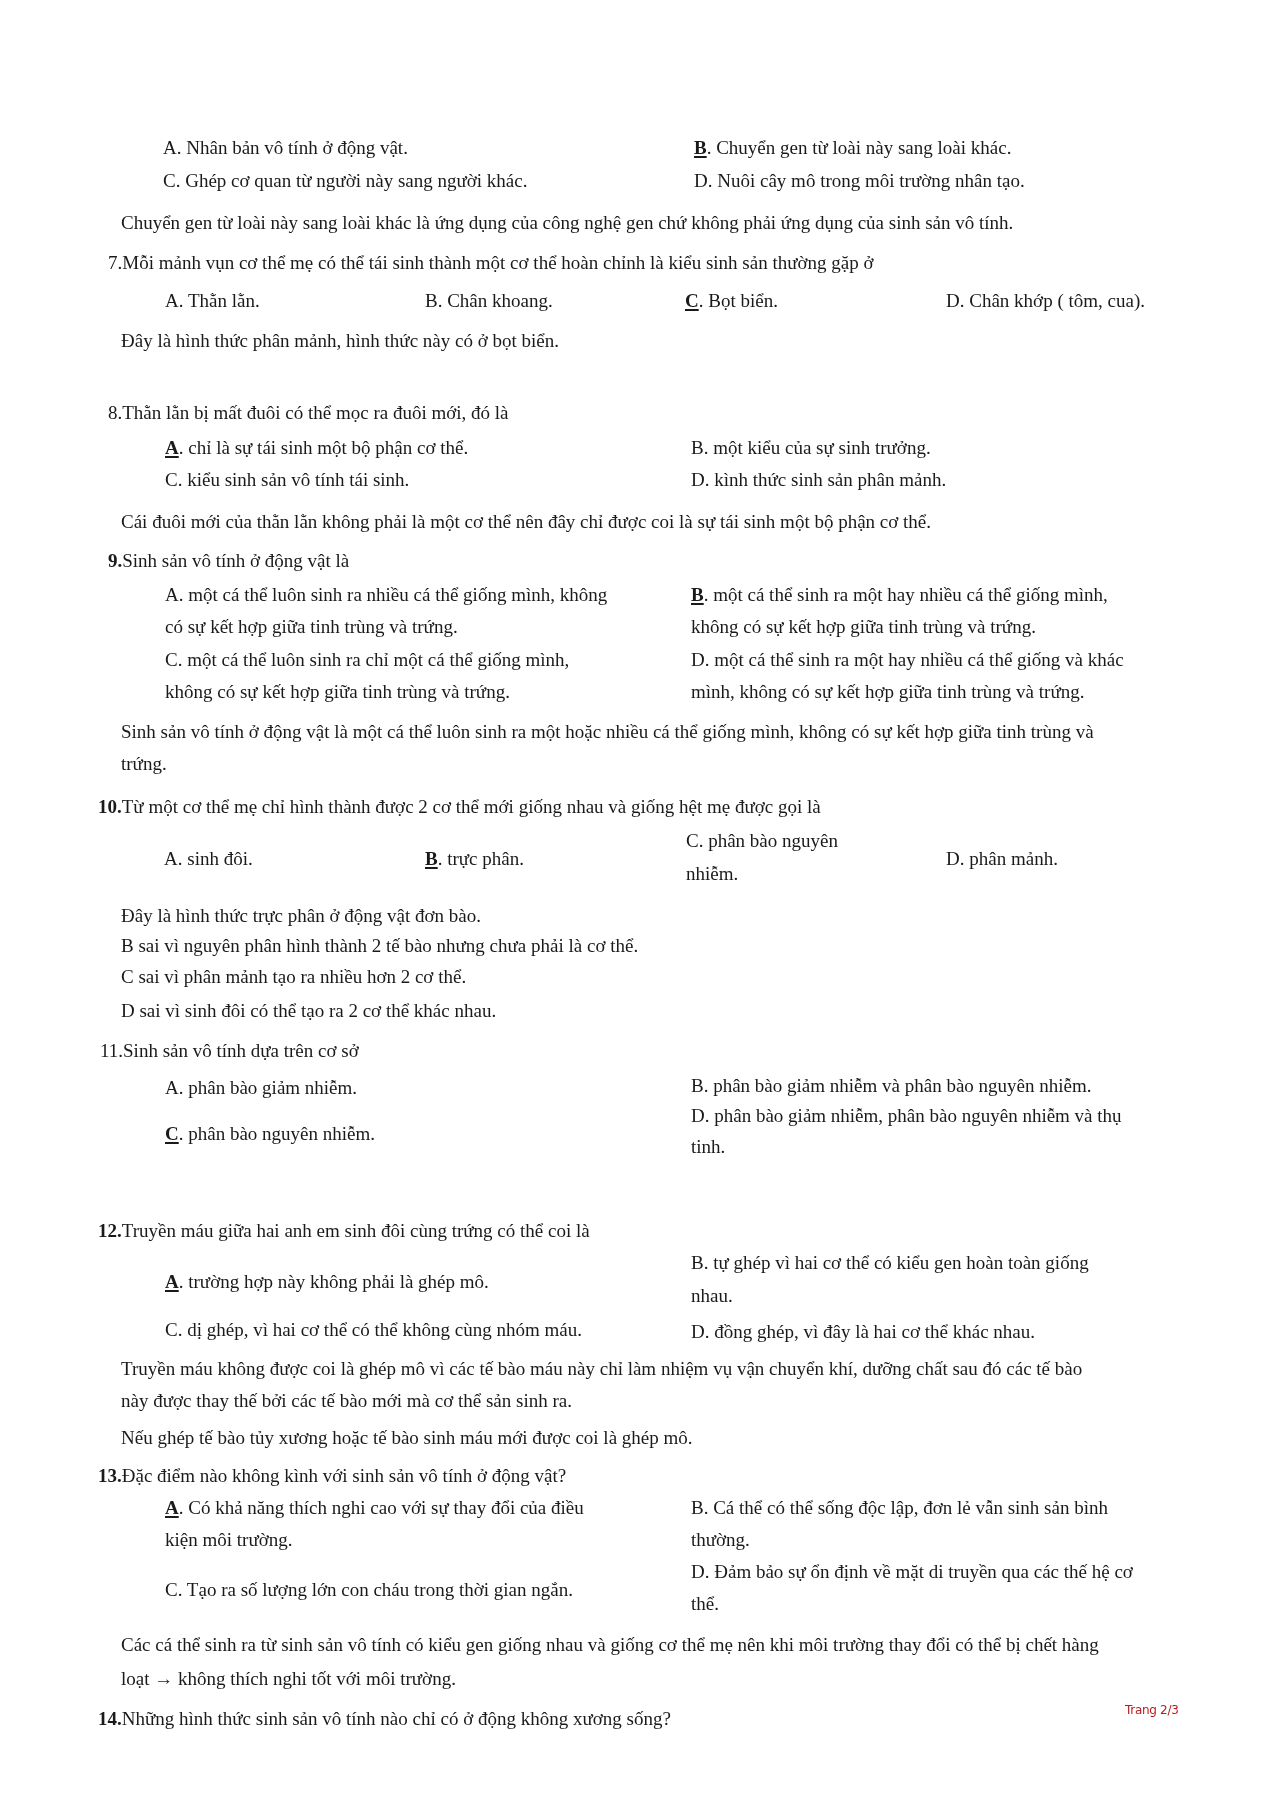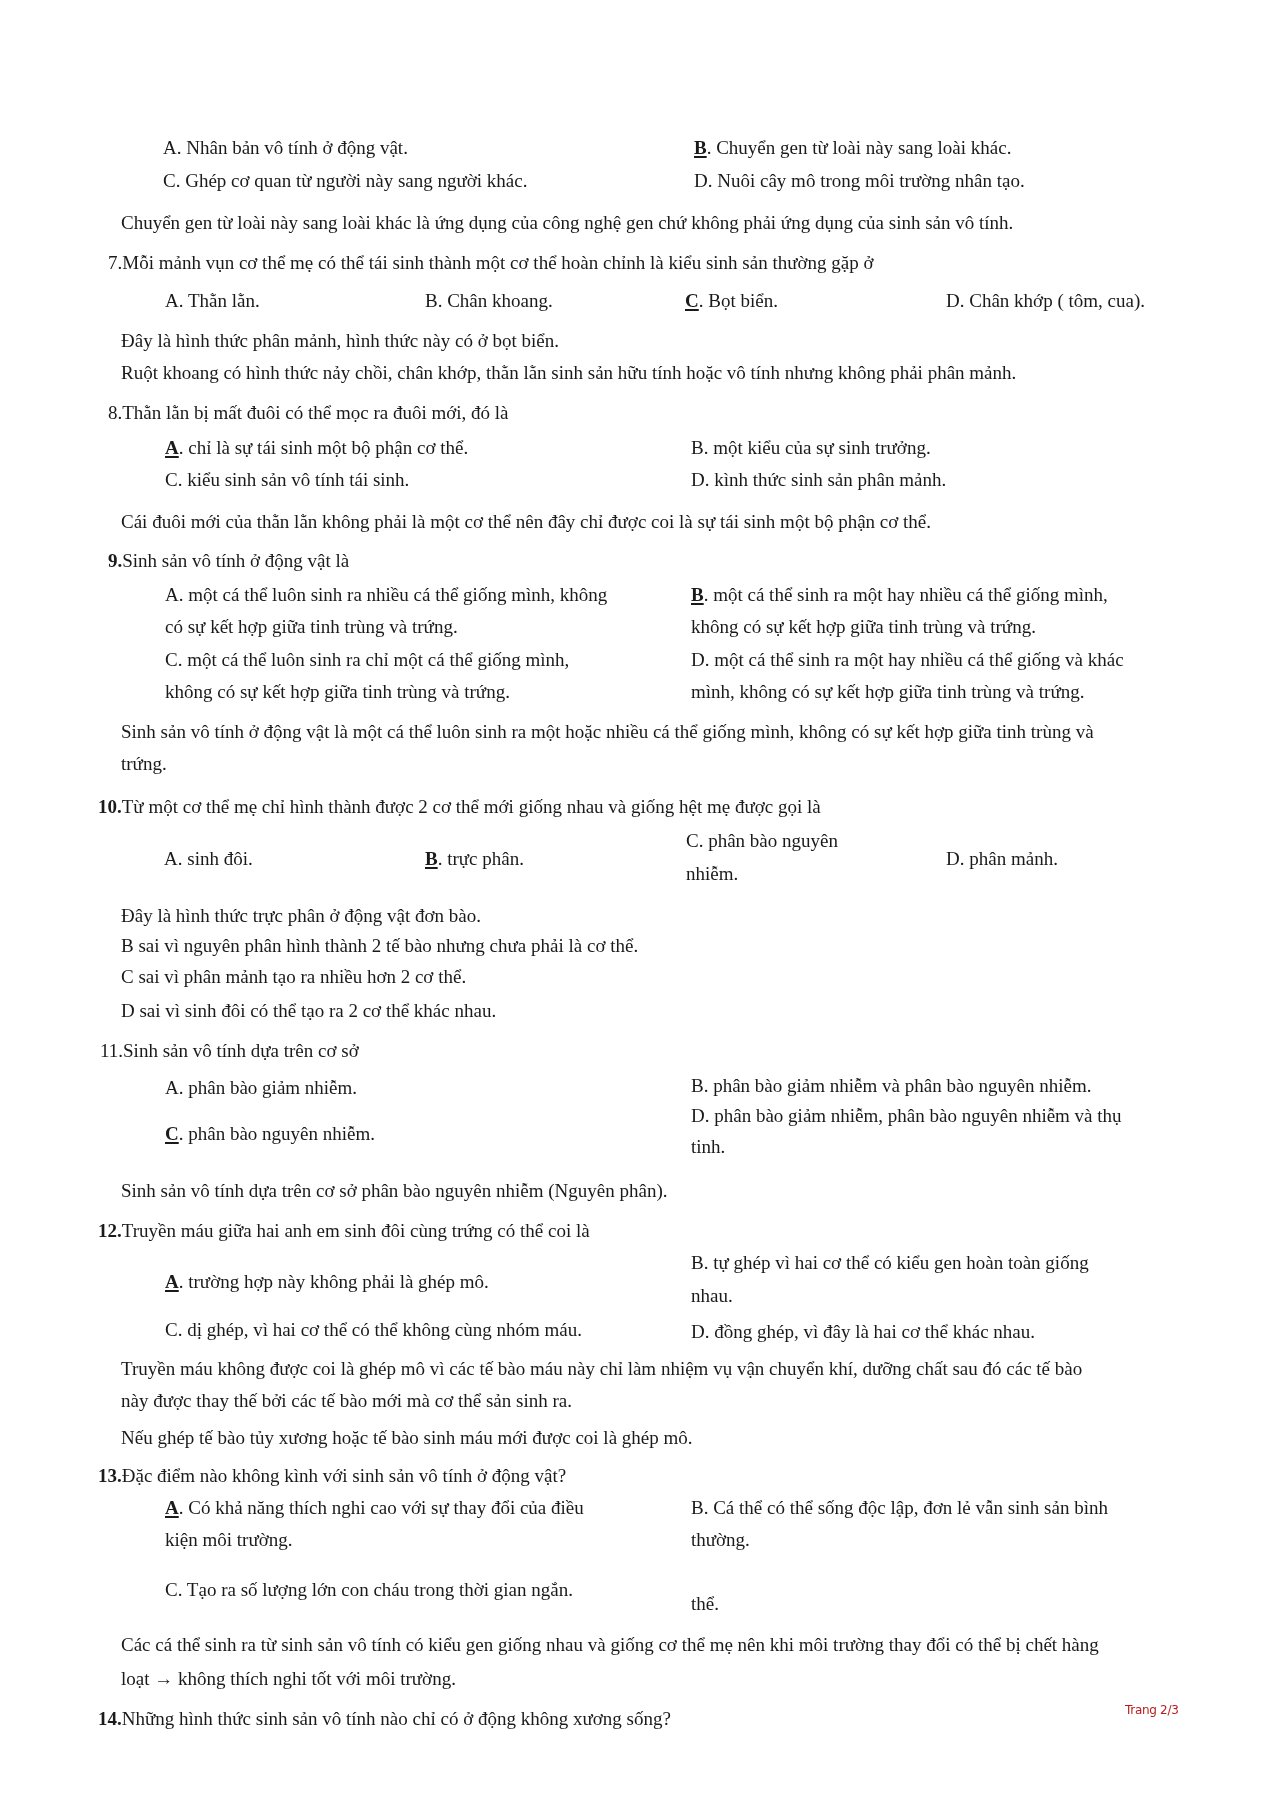--- a/index.html
+++ b/index.html
@@ -23,21 +23,20 @@
   <div class="ln" style="left:163px;top:181px"><span>C</span><span>. Ghép cơ quan từ người này sang người khác.</span></div>
   <div class="ln" style="left:694px;top:181px"><span>D</span><span>. Nuôi cây mô trong môi trường nhân tạo.</span></div>
   <div class="ln" style="left:121px;top:223px">Chuyển gen từ loài này sang loài khác là ứng dụng của công nghệ gen chứ không phải ứng dụng của sinh sản vô tính.</div>
 
   <div class="ln" style="left:108px;top:263px"><span class="qnum">7.</span><span>Mỗi mảnh vụn cơ thể mẹ có thể tái sinh thành một cơ thể hoàn chỉnh là kiểu sinh sản thường gặp ở</span></div>
   <div class="ln" style="left:165px;top:301px"><span>A</span><span>. Thằn lằn.</span></div>
   <div class="ln" style="left:425px;top:301px"><span>B</span><span>. Chân khoang.</span></div>
   <div class="ln" style="left:685px;top:301px"><span class="ans">C</span><span>. Bọt biển.</span></div>
   <div class="ln" style="left:946px;top:301px"><span>D</span><span>. Chân khớp ( tôm, cua).</span></div>
   <div class="ln" style="left:121px;top:341px">Đây là hình thức phân mảnh, hình thức này có ở bọt biển.</div>
-  <div class="ln" style="left:121px;top:373px">Ruột khoang có hình thức nảy chồi, chân khớp, thằn lằn sinh sản hữu tính hoặc vô tính nhưng không phải phân mảnh.</div>
 
   <div class="ln" style="left:108px;top:413px"><span class="qnum">8.</span><span>Thằn lằn bị mất đuôi có thể mọc ra đuôi mới, đó là</span></div>
   <div class="ln" style="left:165px;top:448px"><span class="ans">A</span><span>. chỉ là sự tái sinh một bộ phận cơ thể.</span></div>
   <div class="ln" style="left:691px;top:448px"><span>B</span><span>. một kiểu của sự sinh trưởng.</span></div>
   <div class="ln" style="left:165px;top:480px"><span>C</span><span>. kiểu sinh sản vô tính tái sinh.</span></div>
   <div class="ln" style="left:691px;top:480px"><span>D</span><span>. kình thức sinh sản phân mảnh.</span></div>
   <div class="ln" style="left:121px;top:522px">Cái đuôi mới của thằn lằn không phải là một cơ thể nên đây chỉ được coi là sự tái sinh một bộ phận cơ thể.</div>
 
   <div class="ln" style="left:108px;top:561px"><span class="qnum bold">9.</span><span>Sinh sản vô tính ở động vật là</span></div>
   <div class="ln" style="left:165px;top:595px"><span>A</span><span>. một cá thể luôn sinh ra nhiều cá thể giống mình, không</span></div>
@@ -61,38 +60,38 @@
   <div class="ln" style="left:121px;top:946px">B sai vì nguyên phân hình thành 2 tế bào nhưng chưa phải là cơ thể.</div>
   <div class="ln" style="left:121px;top:977px">C sai vì phân mảnh tạo ra nhiều hơn 2 cơ thể.</div>
   <div class="ln" style="left:121px;top:1011px">D sai vì sinh đôi có thể tạo ra 2 cơ thể khác nhau.</div>
 
   <div class="ln" style="left:100px;top:1051px"><span class="qnum">11.</span><span>Sinh sản vô tính dựa trên cơ sở</span></div>
   <div class="ln" style="left:165px;top:1088px"><span>A</span><span>. phân bào giảm nhiễm.</span></div>
   <div class="ln" style="left:691px;top:1086px"><span>B</span><span>. phân bào giảm nhiễm và phân bào nguyên nhiễm.</span></div>
   <div class="ln" style="left:165px;top:1134px"><span class="ans">C</span><span>. phân bào nguyên nhiễm.</span></div>
   <div class="ln" style="left:691px;top:1116px"><span>D</span><span>. phân bào giảm nhiễm, phân bào nguyên nhiễm và thụ</span></div>
   <div class="ln" style="left:691px;top:1147px">tinh.</div>
-  <div class="ln" style="left:121px;top:1191px">Sinh sản vô tính dựa trên cơ sở phân bào nguyên nhiễm (Nguyên phân).</div>
 
   <div class="ln" style="left:98px;top:1231px"><span class="qnum bold">12.</span><span>Truyền máu giữa hai anh em sinh đôi cùng trứng có thể coi là</span></div>
   <div class="ln" style="left:165px;top:1282px"><span class="ans">A</span><span>. trường hợp này không phải là ghép mô.</span></div>
   <div class="ln" style="left:691px;top:1263px"><span>B</span><span>. tự ghép vì hai cơ thể có kiểu gen hoàn toàn giống</span></div>
   <div class="ln" style="left:691px;top:1296px">nhau.</div>
   <div class="ln" style="left:165px;top:1330px"><span>C</span><span>. dị ghép, vì hai cơ thể có thể không cùng nhóm máu.</span></div>
   <div class="ln" style="left:691px;top:1332px"><span>D</span><span>. đồng ghép, vì đây là hai cơ thể khác nhau.</span></div>
   <div class="ln" style="left:121px;top:1369px">Truyền máu không được coi là ghép mô vì các tế bào máu này chỉ làm nhiệm vụ vận chuyển khí, dưỡng chất sau đó các tế bào</div>
   <div class="ln" style="left:121px;top:1401px">này được thay thế bởi các tế bào mới mà cơ thể sản sinh ra.</div>
   <div class="ln" style="left:121px;top:1438px">Nếu ghép tế bào tủy xương hoặc tế bào sinh máu mới được coi là ghép mô.</div>
 
   <div class="ln" style="left:98px;top:1476px"><span class="qnum bold">13.</span><span>Đặc điểm nào không kình với sinh sản vô tính ở động vật?</span></div>
   <div class="ln" style="left:165px;top:1508px"><span class="ans">A</span><span>. Có khả năng thích nghi cao với sự thay đổi của điều</span></div>
   <div class="ln" style="left:165px;top:1540px">kiện môi trường.</div>
   <div class="ln" style="left:691px;top:1508px"><span>B</span><span>. Cá thể có thể sống độc lập, đơn lẻ vẫn sinh sản bình</span></div>
   <div class="ln" style="left:691px;top:1540px">thường.</div>
   <div class="ln" style="left:165px;top:1590px"><span>C</span><span>. Tạo ra số lượng lớn con cháu trong thời gian ngắn.</span></div>
+  <div class="ln" style="left:691px;top:1572px"><span>D</span><span>. Đảm bảo sự ổn định về mặt di truyền qua các thế hệ cơ</span></div>
   <div class="ln" style="left:691px;top:1604px">thể.</div>
   <div class="ln" style="left:121px;top:1645px">Các cá thể sinh ra từ sinh sản vô tính có kiểu gen giống nhau và giống cơ thể mẹ nên khi môi trường thay đổi có thể bị chết hàng</div>
   <div class="ln" style="left:121px;top:1679px">loạt → không thích nghi tốt với môi trường.</div>
 
   <div class="ln" style="left:98px;top:1719px"><span class="qnum bold">14.</span><span>Những hình thức sinh sản vô tính nào chỉ có ở động không xương sống?</span></div>
 
   <div class="footer">Trang 2/3</div>
 </div>
 
 </body></html>

